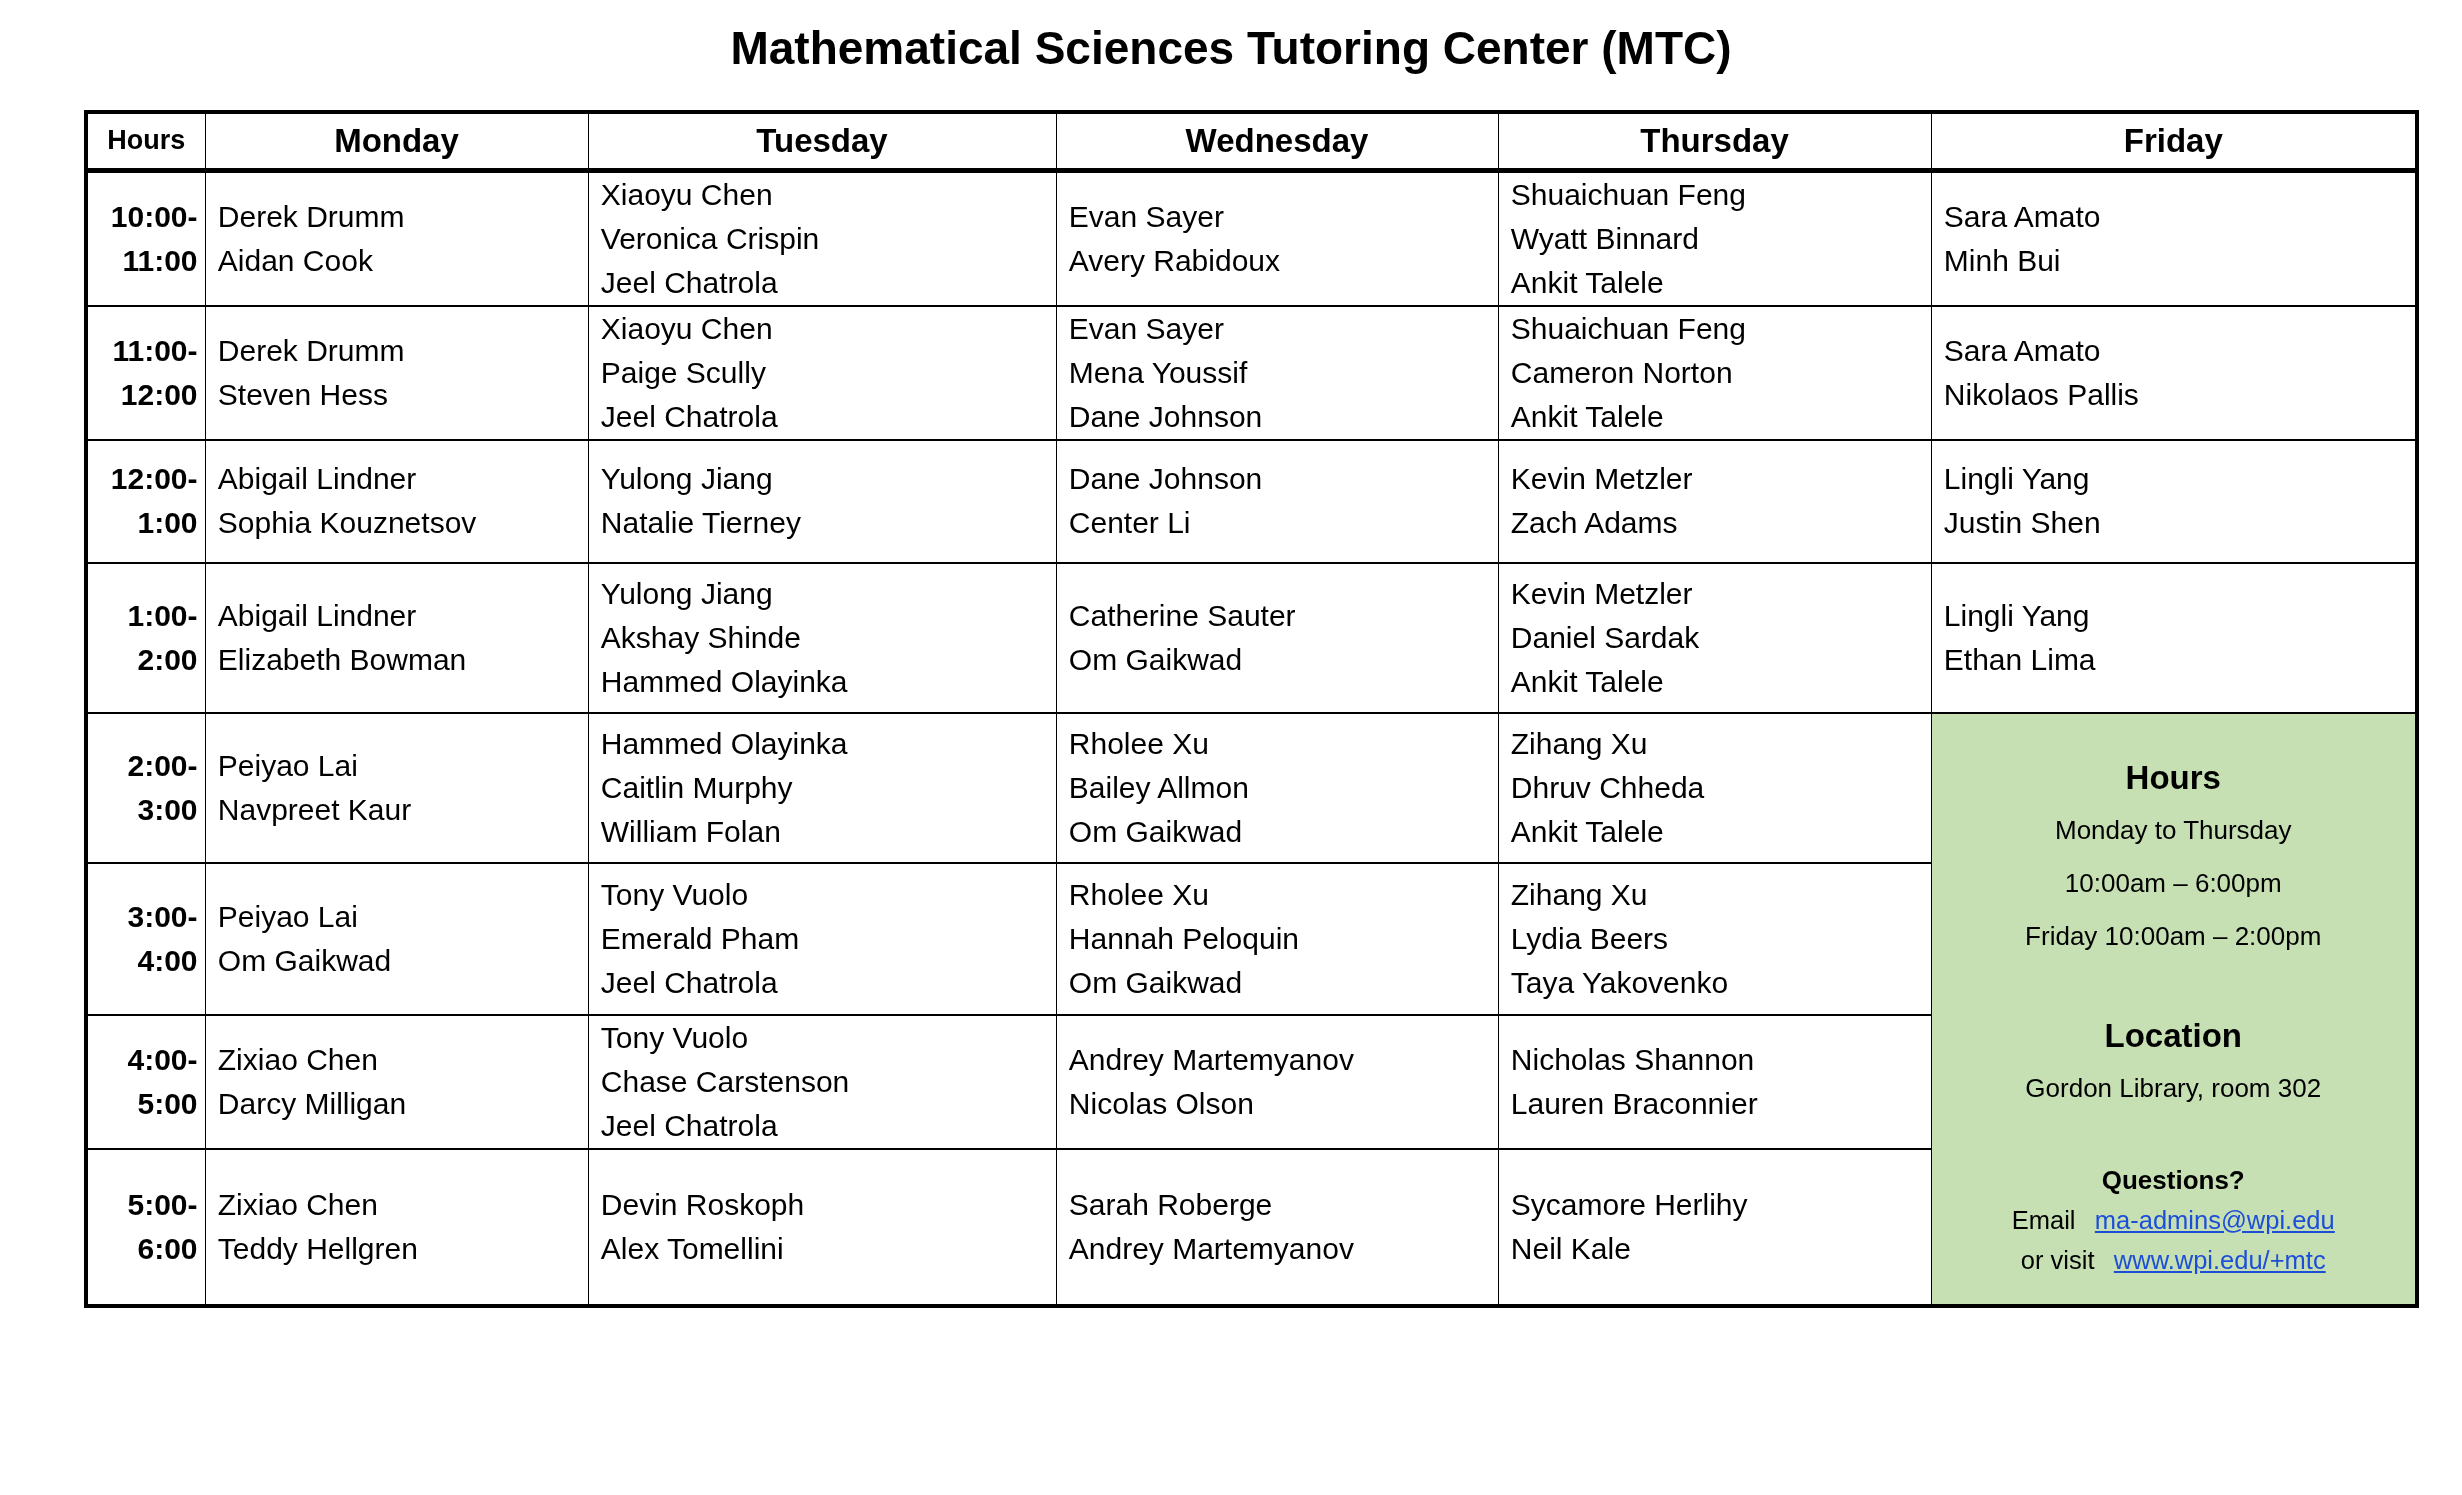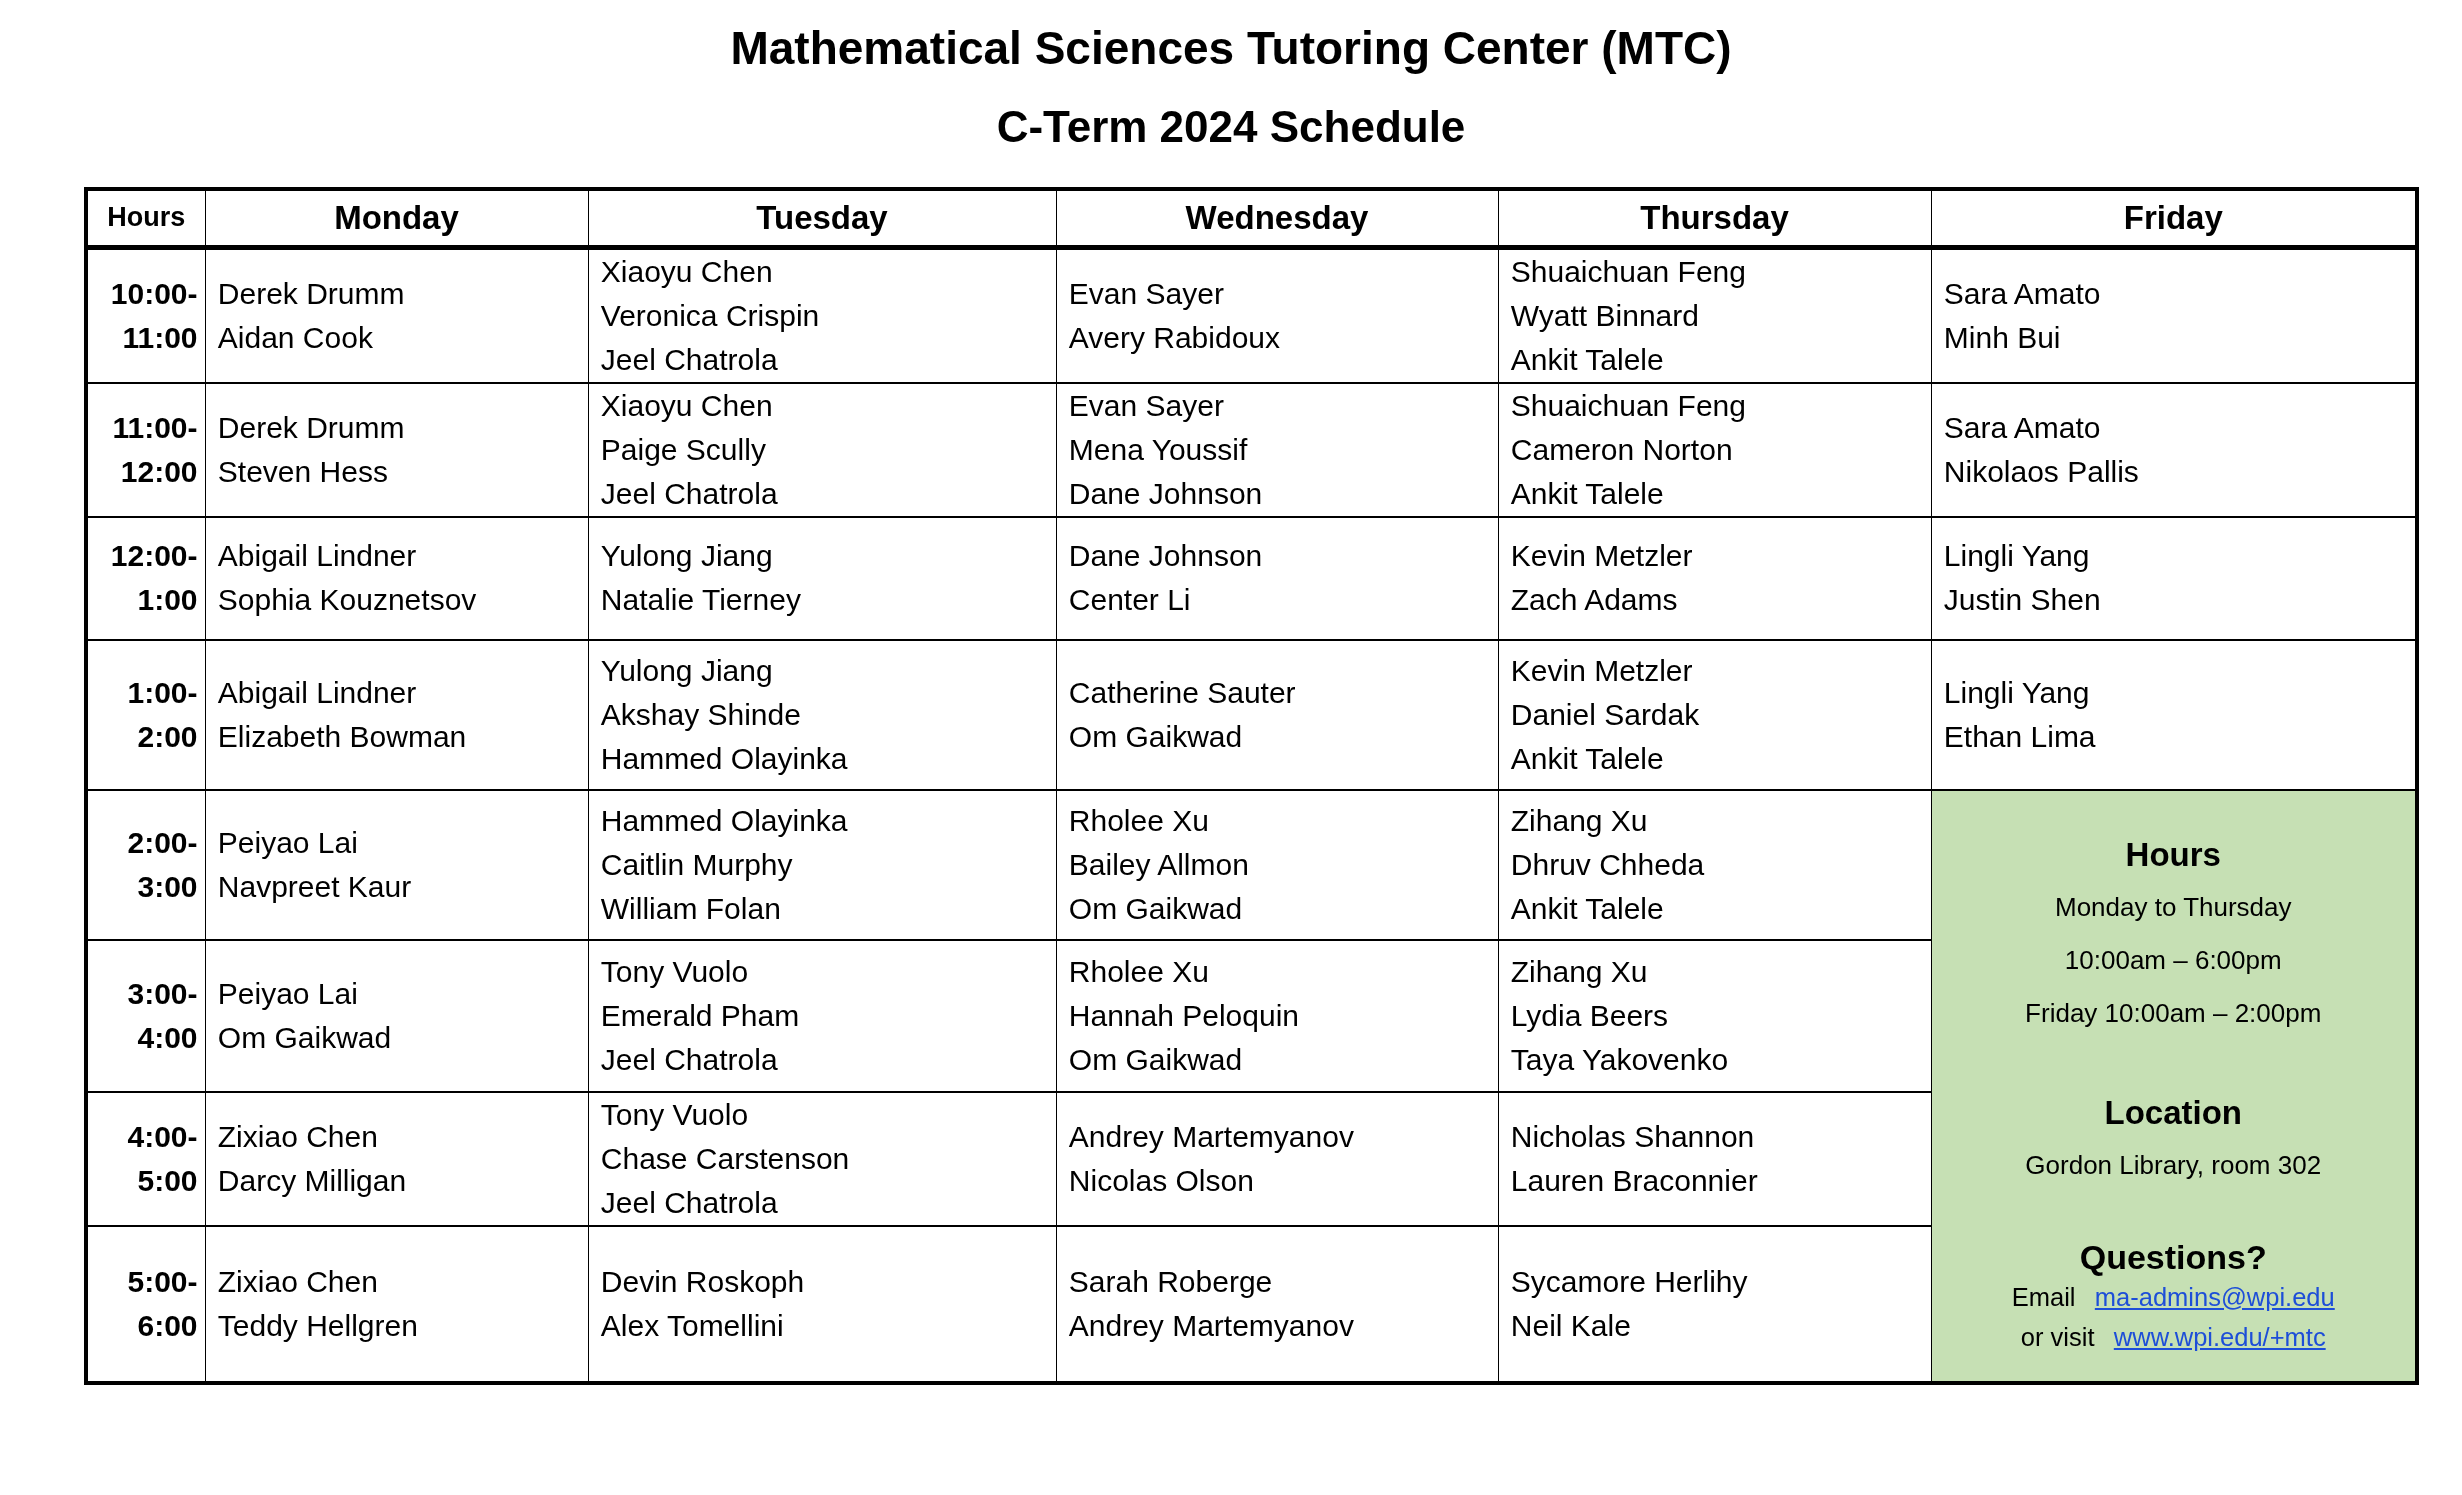--- a/index.html
+++ b/index.html
@@ -43,31 +43,30 @@
 
   td.infobox {
     background: #c6e0b4;
     vertical-align: top;
     text-align: center;
     padding-top: 37px;
   }
   .ib-heading { font-size: 33px; font-weight: bold; line-height: 53px; }
   .ib-line    { font-size: 26px; line-height: 53px; }
   .ib-gap     { margin-top: 46px; }
-  .ib-q-heading { font-size: 34px; font-weight: bold; line-height: 39px; margin-top: 46px; }
+  .ib-q-heading { font-size: 26px; font-weight: bold; line-height: 39px; margin-top: 46px; }
   .ib-q-line  { font-size: 25.5px; line-height: 40px; }
   .ib-q-line .lbl { margin-right: 19.3px; }
   .ib-link { color: #1d4ed8; text-decoration: underline; cursor: pointer; }
 </style>
 </head>
 <body>
 
 <div class="header">
   <div class="page-title">Mathematical Sciences Tutoring Center (MTC)</div>
-  <div class="page-subtitle">C-Term 2024 Schedule</div>
 </div>
 
 <table class="schedule">
   <colgroup>
     <col style="width:119px">
       <col style="width:383px">
       <col style="width:468px">
     <col style="width:442px">
       <col style="width:433px">
       <col style="width:486px">

